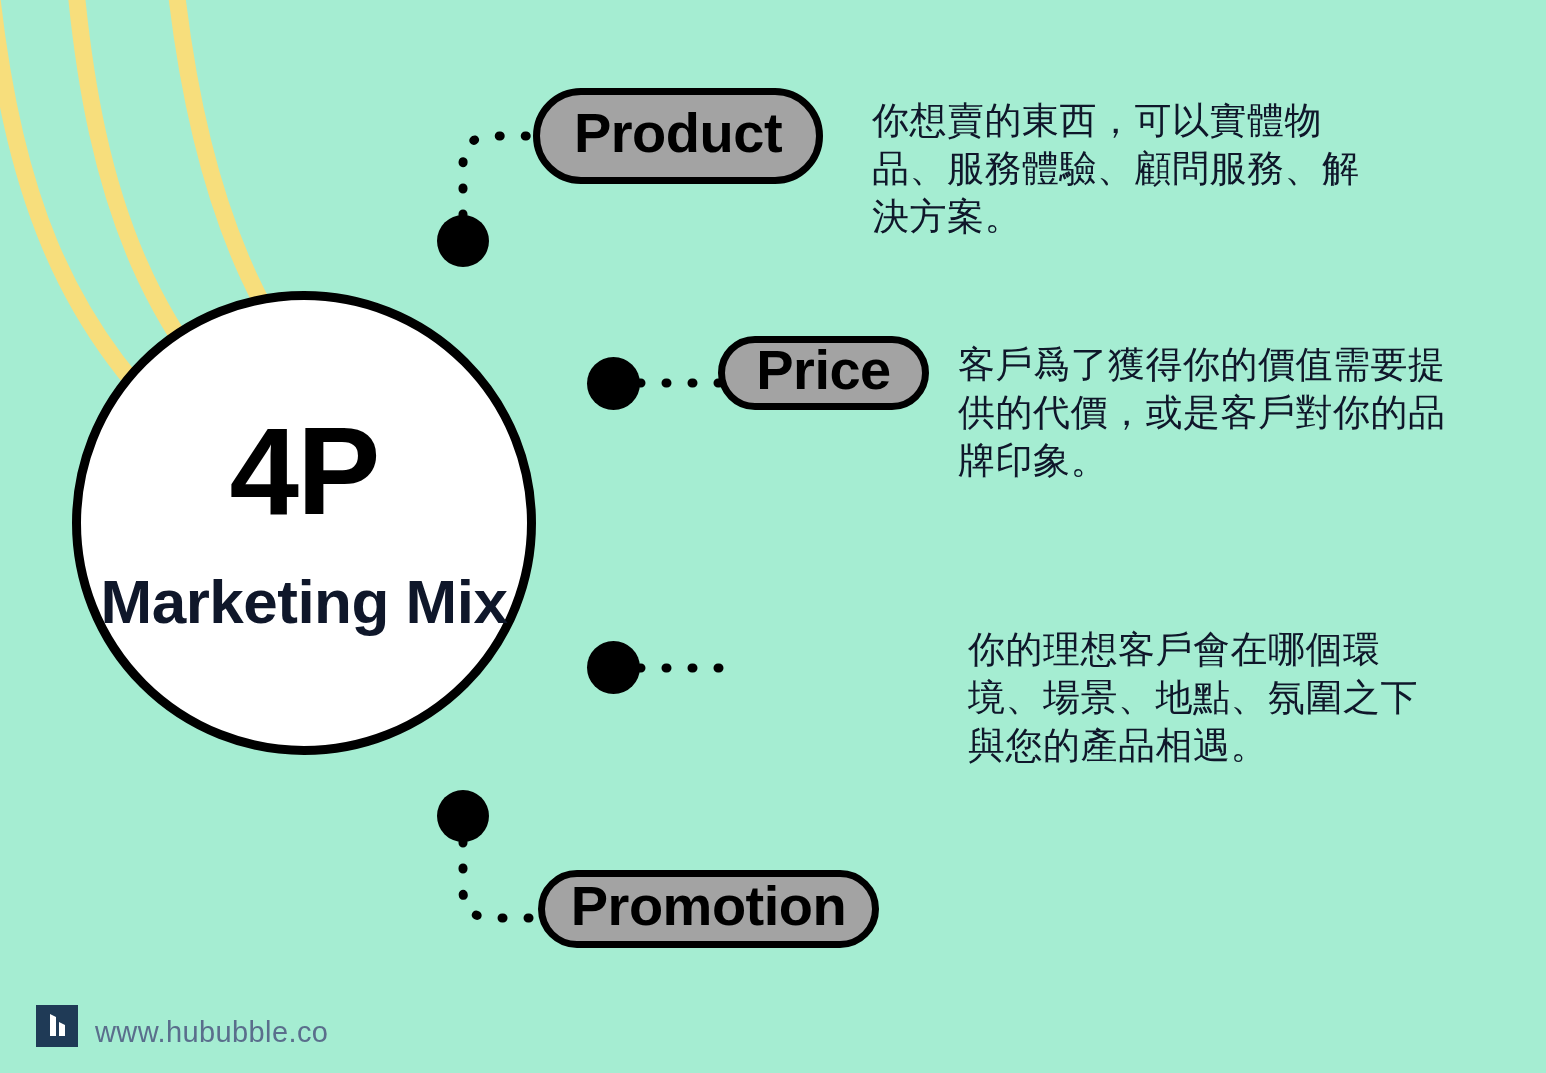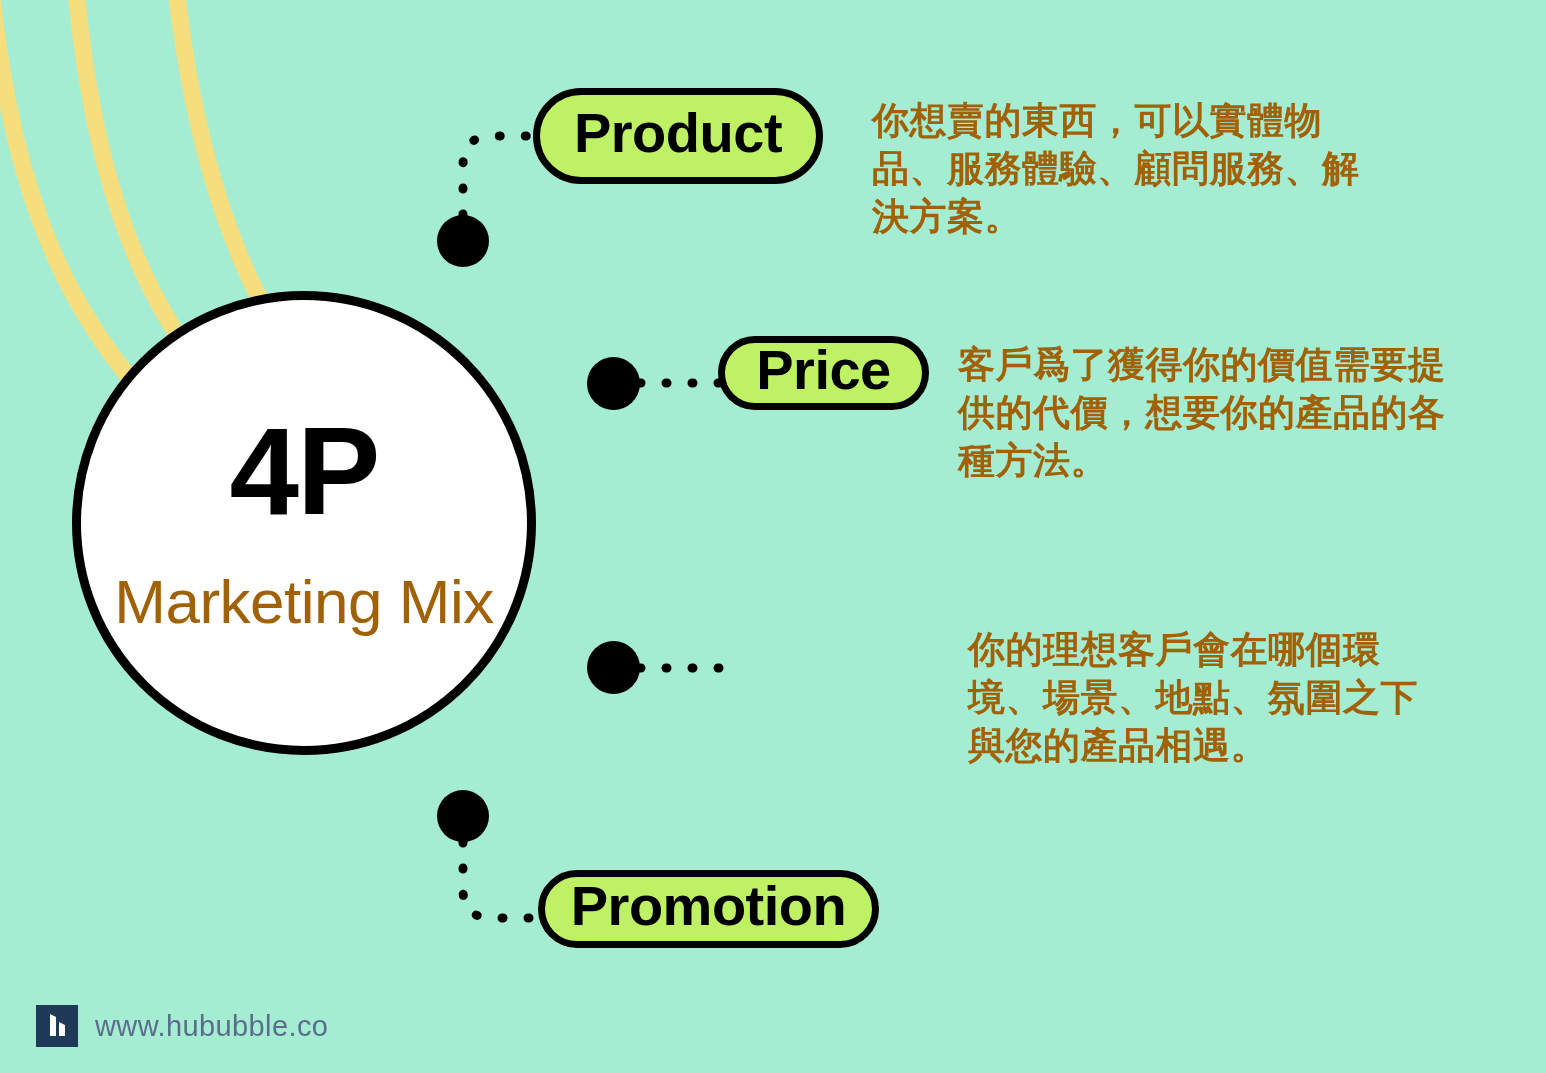--- a/index.html
+++ b/index.html
@@ -48,37 +48,37 @@
   .center-title {
     font-size: 125px;
     font-weight: 800;
     line-height: 0.94;
     letter-spacing: -2px;
     color: #000;
     margin-bottom: 4px;
   }
   .center-sub {
     font-size: 62px;
-    font-weight: 400;
+    font-weight: 700;
     line-height: 1.03;
-    color: #a16207;
+    color: #0f172a;
     text-align: center;
     letter-spacing: -0.5px;
   }
   
   .node-dot {
     position: absolute;
     border-radius: 50%;
     background: #000000;
     z-index: 4;
   }
   
   .pill {
     position: absolute;
-    background: #bef264;
+    background: #a3a3a3;
     border: 7px solid #000000;
     border-radius: 999px;
     box-sizing: border-box;
     display: flex;
     align-items: center;
     justify-content: center;
     color: #000000;
     font-weight: 700;
     z-index: 6;
   }
@@ -86,34 +86,34 @@
     font-size: 56px;
     line-height: 1;
     letter-spacing: -0.5px;
     white-space: nowrap;
     position: relative;
     top: -3px;
   }
   
   .desc {
     position: absolute;
-    color: #a16207;
-    font-weight: 700;
+    color: #0f172a;
+    font-weight: 400;
     font-size: 37px;
     line-height: 1.3;
     letter-spacing: 0.5px;
     z-index: 6;
   }
   
   .footer {
     position: absolute;
     left: 36px;
     top: 1005px;
     display: flex;
-    align-items: center;
+    align-items: flex-end;
     gap: 17px;
     z-index: 7;
   }
   .logo-mark {
     width: 42px;
     height: 42px;
     background: #1f3a56;
     display: block;
     flex: 0 0 auto;
   }
@@ -158,21 +158,21 @@
   <div class="node-dot" style="left:437px; top:790px; width:52px; height:52px;"></div>
 
   <div class="pill" style="left:533px; top:88px; width:290px; height:96px;">
     <span class="pill-label">Product</span>
   </div>
   <div class="desc" style="left:872px; top:97px; width:520px;">你想賣的東西，可以實體物品、服務體驗、顧問服務、解決方案。</div>
 
   <div class="pill" style="left:718px; top:336px; width:211px; height:74px;">
     <span class="pill-label">Price</span>
   </div>
-  <div class="desc" style="left:958px; top:341px; width:510px;">客戶爲了獲得你的價值需要提供的代價，想要你的產品的各種方法。</div>
+  <div class="desc" style="left:958px; top:341px; width:510px;">客戶爲了獲得你的價值需要提供的代價，或是客戶對你的品牌印象。</div>
 
   <div class="desc" style="left:968px; top:626px; width:478px;">你的理想客戶會在哪個環境、場景、地點、氛圍之下與您的產品相遇。</div>
 
   <div class="pill" style="left:538px; top:870px; width:341px; height:78px;">
     <span class="pill-label">Promotion</span>
   </div>
 
   <div class="footer">
     <span class="logo-mark">
       <svg width="42" height="42" viewBox="0 0 42 42" aria-hidden="true">

